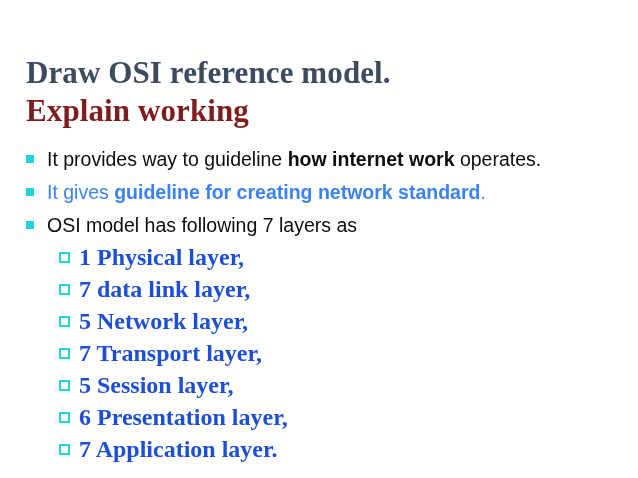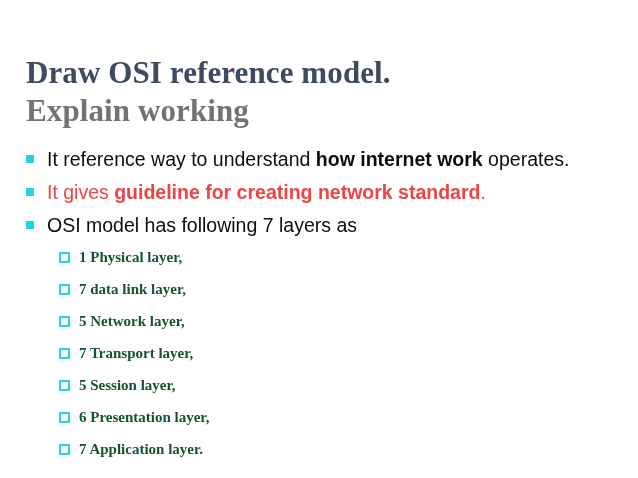--- a/index.html
+++ b/index.html
@@ -92,44 +92,44 @@
     height: 11px;
     border: 2px solid #23d3dd;
     background: transparent;
     box-sizing: border-box;
     margin-top: 7px;
     margin-right: 9px;
   }
   .sub-text {
     font-family: "Liberation Serif", "DejaVu Serif", serif;
     font-weight: bold;
-    font-size: 15px;
+    font-size: 24px;
     line-height: 25px;
-    color: #14532d;
+    color: #1d4ed8;
     white-space: nowrap;
   }
 </style>
 </head>
 <body style="background: rgb(255, 255, 255);">
 
 <div class="slide">
 
   <div class="title-block">
     <div class="title-line" style="color: rgb(61, 75, 96);">Draw OSI reference model.</div>
-    <div class="title-line" style="color: #737373;">Explain working</div>
+    <div class="title-line" style="color: #7f1d1d;">Explain working</div>
   </div>
 
   <div class="main-list">
       <div class="main-item">
         <span class="sq-filled" style="background: rgb(31, 212, 221);"></span>
-        <span class="main-text" style="color: rgb(13, 13, 13);"><span>It reference way to understand </span><b>how internet work</b><span> operates.</span></span>
+        <span class="main-text" style="color: rgb(13, 13, 13);"><span>It provides way to guideline </span><b>how internet work</b><span> operates.</span></span>
       </div>
       <div class="main-item">
         <span class="sq-filled" style="background: rgb(31, 212, 221);"></span>
-        <span class="main-text" style="color: #ef4444;"><span>It gives </span><b>guideline for creating network standard</b><span>.</span></span>
+        <span class="main-text" style="color: #3b82f6;"><span>It gives </span><b>guideline for creating network standard</b><span>.</span></span>
       </div>
       <div class="main-item">
         <span class="sq-filled" style="background: rgb(31, 212, 221);"></span>
         <span class="main-text" style="color: rgb(13, 13, 13);"><span>OSI model has following 7 layers as</span></span>
       </div>
     </div>
 
   <div class="sub-list">
       <div class="sub-item">
         <span class="sq-hollow" style="border-color: rgb(35, 211, 221);"></span>

